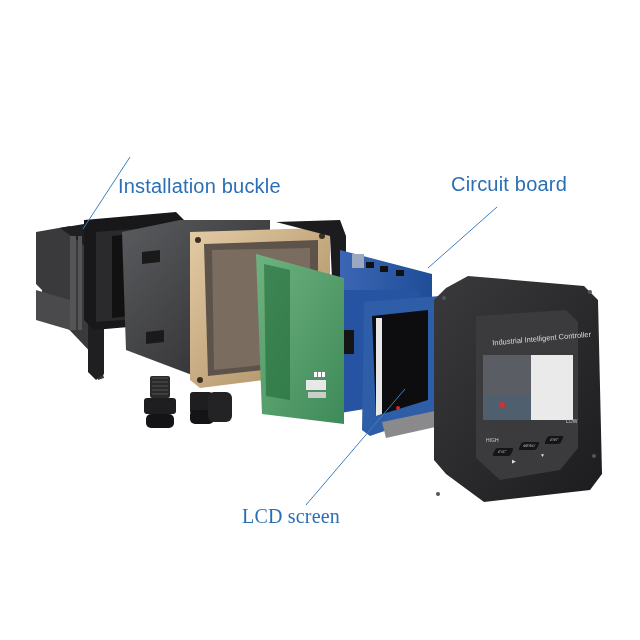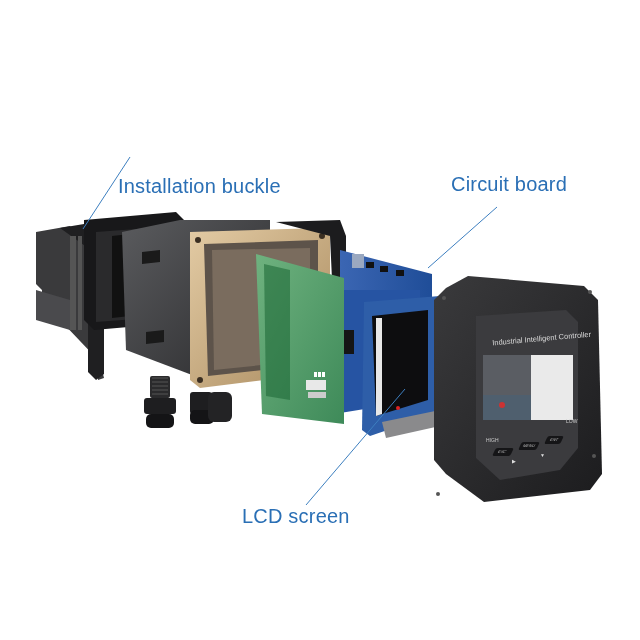--- a/index.html
+++ b/index.html
@@ -135,14 +135,14 @@
   <span style="position:absolute;left:3px;top:1px;font-size:4px;color:#bbb;">MENU</span>
 </div>
 <div style="position:absolute;left:546px;top:436px;width:16px;height:8px;background:#151517;border-radius:2px;transform:skewX(-25deg);">
   <span style="position:absolute;left:4px;top:1px;font-size:4px;color:#bbb;">ENT</span>
 </div>
 <span style="position:absolute;left:512px;top:458px;font-size:5px;color:#ddd;">▶</span>
 <span style="position:absolute;left:540px;top:452px;font-size:5px;color:#ddd;">▼</span>
 
 <div class="label" style="left:118px;top:127px;margin-top:48px;">Installation buckle</div>
 <div class="label" style="left:451px;top:173px;">Circuit board</div>
-<div class="label" style="left:242px;top:505px;">LCD screen</div>
+<div class="label" style="left:242px;top:505px;font-family:Liberation Serif, serif;">LCD screen</div>
 </div>
 
 </body></html>

